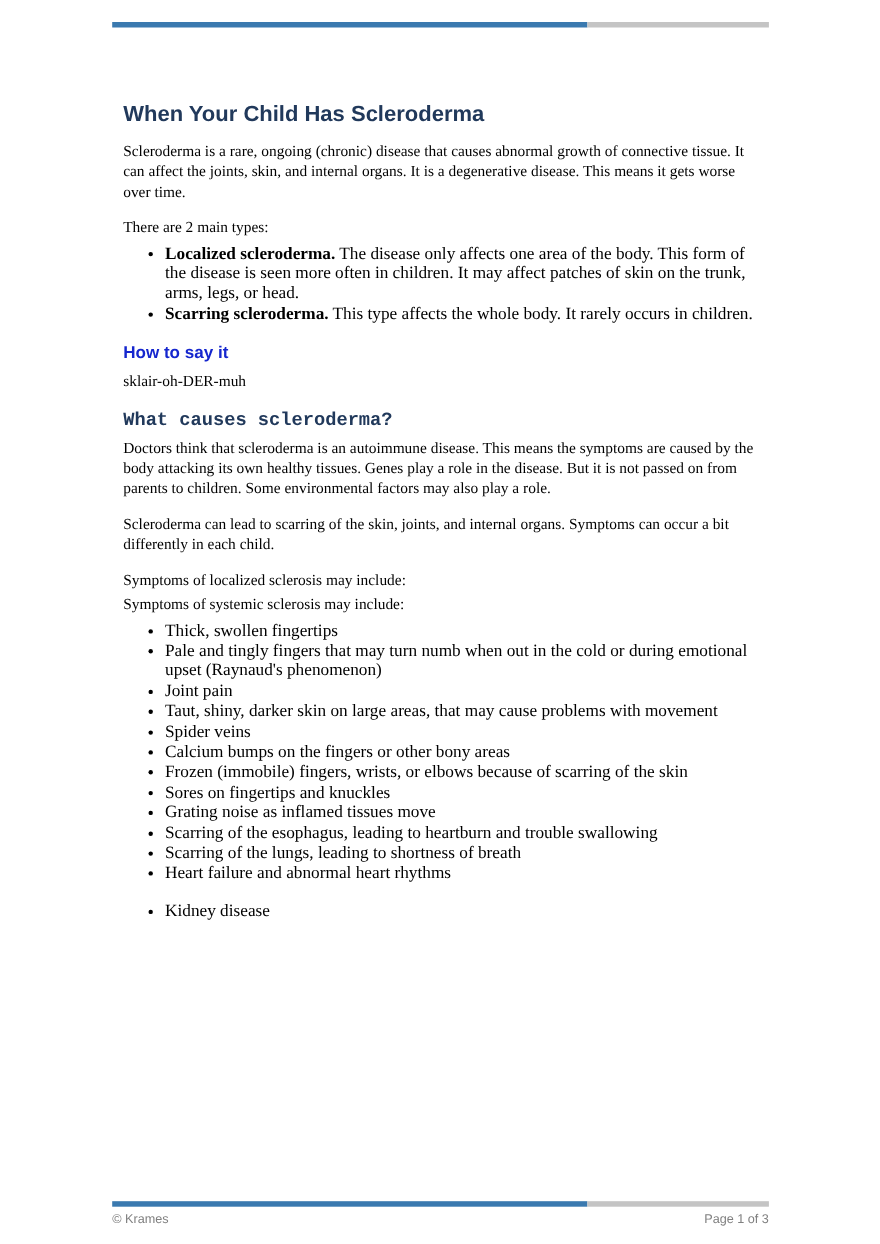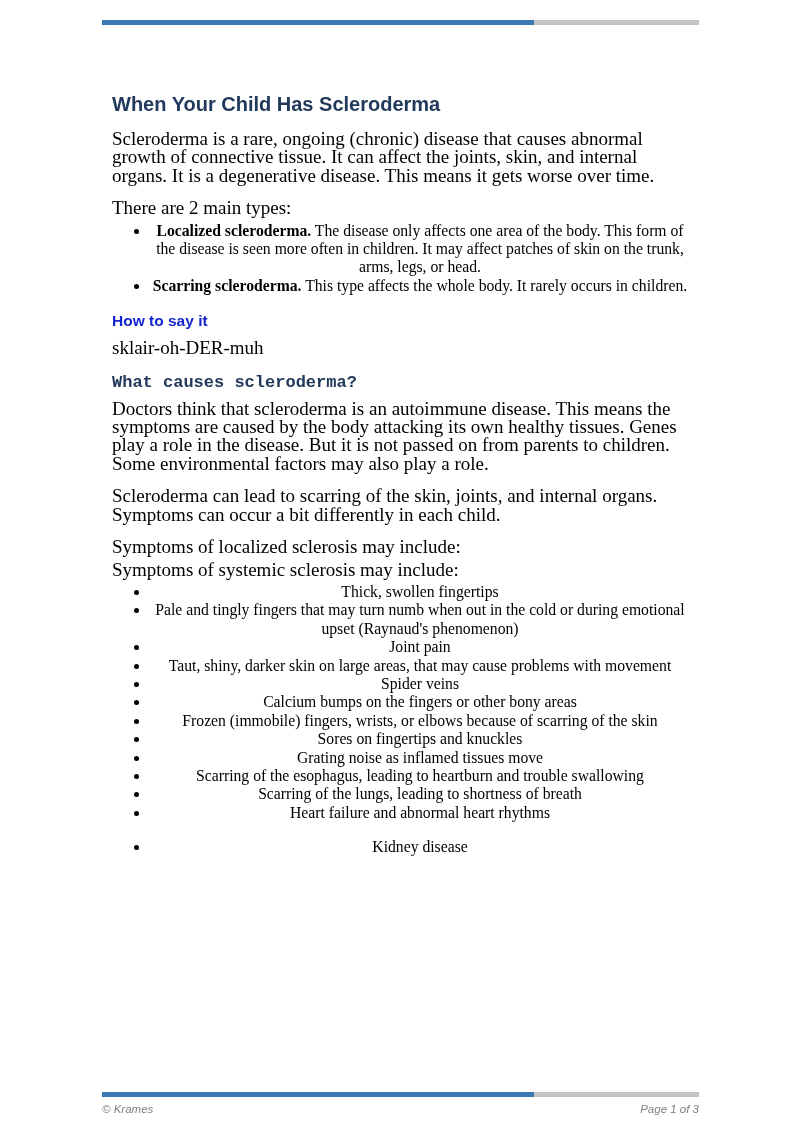--- a/index.html
+++ b/index.html
@@ -49,47 +49,45 @@
   }
   h3 {
     font-family: "Liberation Sans", sans-serif;
     font-size: 15.5px;
     line-height: 20px;
     font-weight: bold;
     color: #1526CE;
     margin: 2px 0 8px 0;
   }
   p {
-    font-size: 19px;
+    font-size: 14px;
     line-height: 18.4px;
     margin: 0 0 14px 0;
   }
   p.tight { margin-bottom: 4px; }
   ul {
     margin: 0 0 16px 0;
     padding: 0 0 0 38px;
     font-size: 15.7px;
     line-height: 18.4px;
-    text-align: center;
   }
   ul.extra-gap { margin-top: 16px; }
   li { margin: 0; }
   .b { font-weight: bold; }
 
   .footer {
     position: absolute;
     left: 102px;
     top: 1092px;
     width: 597px;
   }
   .footer-row {
     display: flex;
     justify-content: space-between;
     font-family: "Liberation Sans", sans-serif;
-    font-style: italic;
     font-size: 11.5px;
     color: #808080;
     padding-top: 6px;
   }
 </style>
 </head>
 <body>
 
 <div class="page">
 

